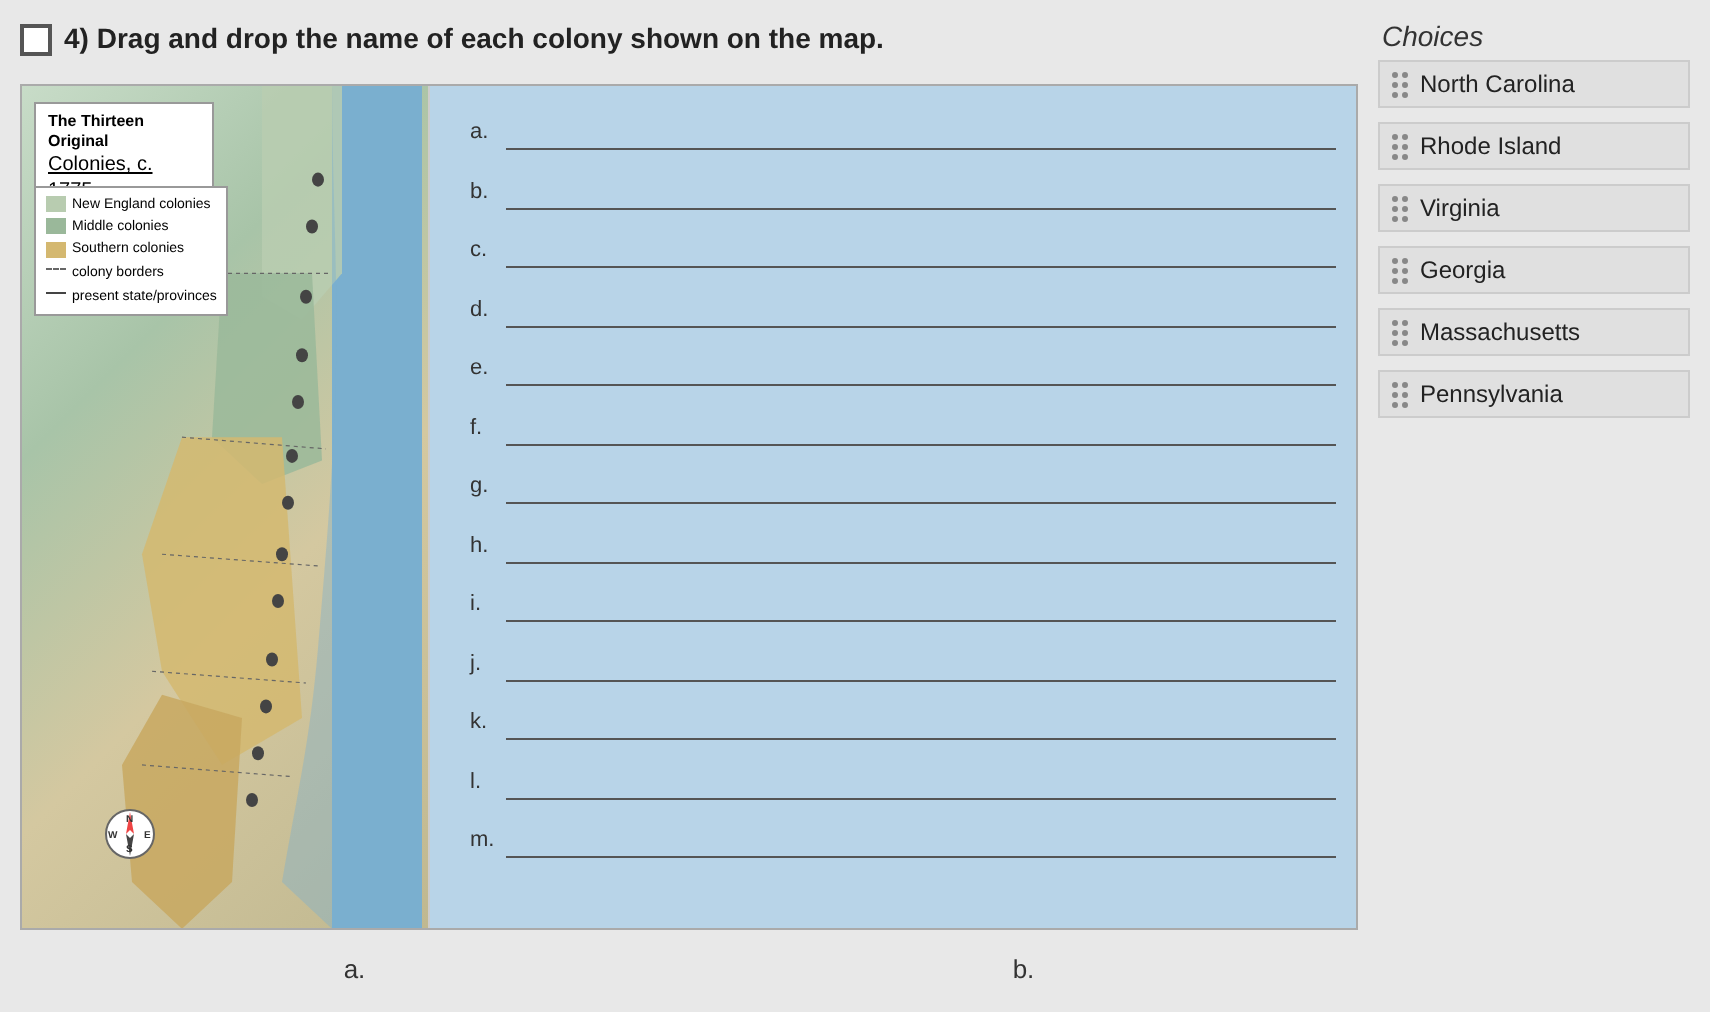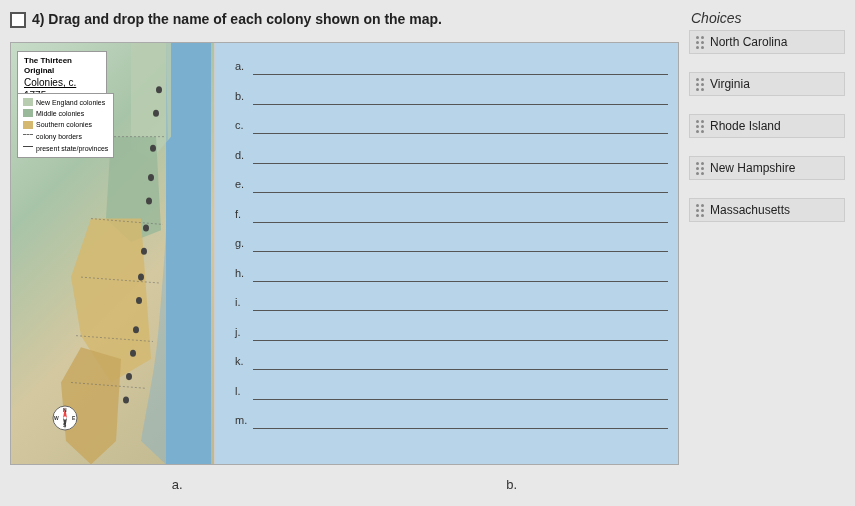--- a/index.html
+++ b/index.html
@@ -171,21 +171,21 @@
       padding-left: 2px;
     }
 
     .choice-item {
       display: flex;
       align-items: center;
       gap: 6px;
       padding: 4px 6px;
       background: #e0e0e0;
       border: 1px solid #ccc;
-      margin-bottom: 18px;
+      margin-bottom: 7px;
       cursor: grab;
       border-radius: 0;
     }
 
     .drag-dots {
       display: grid;
       grid-template-columns: 3px 3px;
       gap: 2px;
     }
 
@@ -380,57 +380,70 @@
           <div>
             <div class="drag-dots">
       <div class="drag-dot"></div>
       <div class="drag-dot"></div>
       <div class="drag-dot"></div>
       <div class="drag-dot"></div>
       <div class="drag-dot"></div>
       <div class="drag-dot"></div>
     </div>
           </div>
+          <span class="choice-label">Rhode Island</span>
+        </div>
+        <div class="choice-item">
+          <div>
+            <div class="drag-dots">
+      <div class="drag-dot"></div>
+      <div class="drag-dot"></div>
+      <div class="drag-dot"></div>
+      <div class="drag-dot"></div>
+      <div class="drag-dot"></div>
+      <div class="drag-dot"></div>
+    </div>
+          </div>
           <span class="choice-label">Virginia</span>
         </div>
         <div class="choice-item">
           <div>
             <div class="drag-dots">
       <div class="drag-dot"></div>
       <div class="drag-dot"></div>
       <div class="drag-dot"></div>
       <div class="drag-dot"></div>
       <div class="drag-dot"></div>
       <div class="drag-dot"></div>
     </div>
           </div>
-          <span class="choice-label">Rhode Island</span>
-        </div>
-        <div class="choice-item">
-          <div>
-            <div class="drag-dots">
-      <div class="drag-dot"></div>
-      <div class="drag-dot"></div>
-      <div class="drag-dot"></div>
-      <div class="drag-dot"></div>
-      <div class="drag-dot"></div>
-      <div class="drag-dot"></div>
-    </div>
-          </div>
-          <span class="choice-label">New Hampshire</span>
+          <span class="choice-label">Georgia</span>
         </div>
         <div class="choice-item">
           <div>
             <div class="drag-dots">
       <div class="drag-dot"></div>
       <div class="drag-dot"></div>
       <div class="drag-dot"></div>
       <div class="drag-dot"></div>
       <div class="drag-dot"></div>
       <div class="drag-dot"></div>
     </div>
           </div>
           <span class="choice-label">Massachusetts</span>
+        </div>
+        <div class="choice-item">
+          <div>
+            <div class="drag-dots">
+      <div class="drag-dot"></div>
+      <div class="drag-dot"></div>
+      <div class="drag-dot"></div>
+      <div class="drag-dot"></div>
+      <div class="drag-dot"></div>
+      <div class="drag-dot"></div>
+    </div>
+          </div>
+          <span class="choice-label">Pennsylvania</span>
         </div>
       </div>
   </div>
 
 </div>
 
 </body></html>

